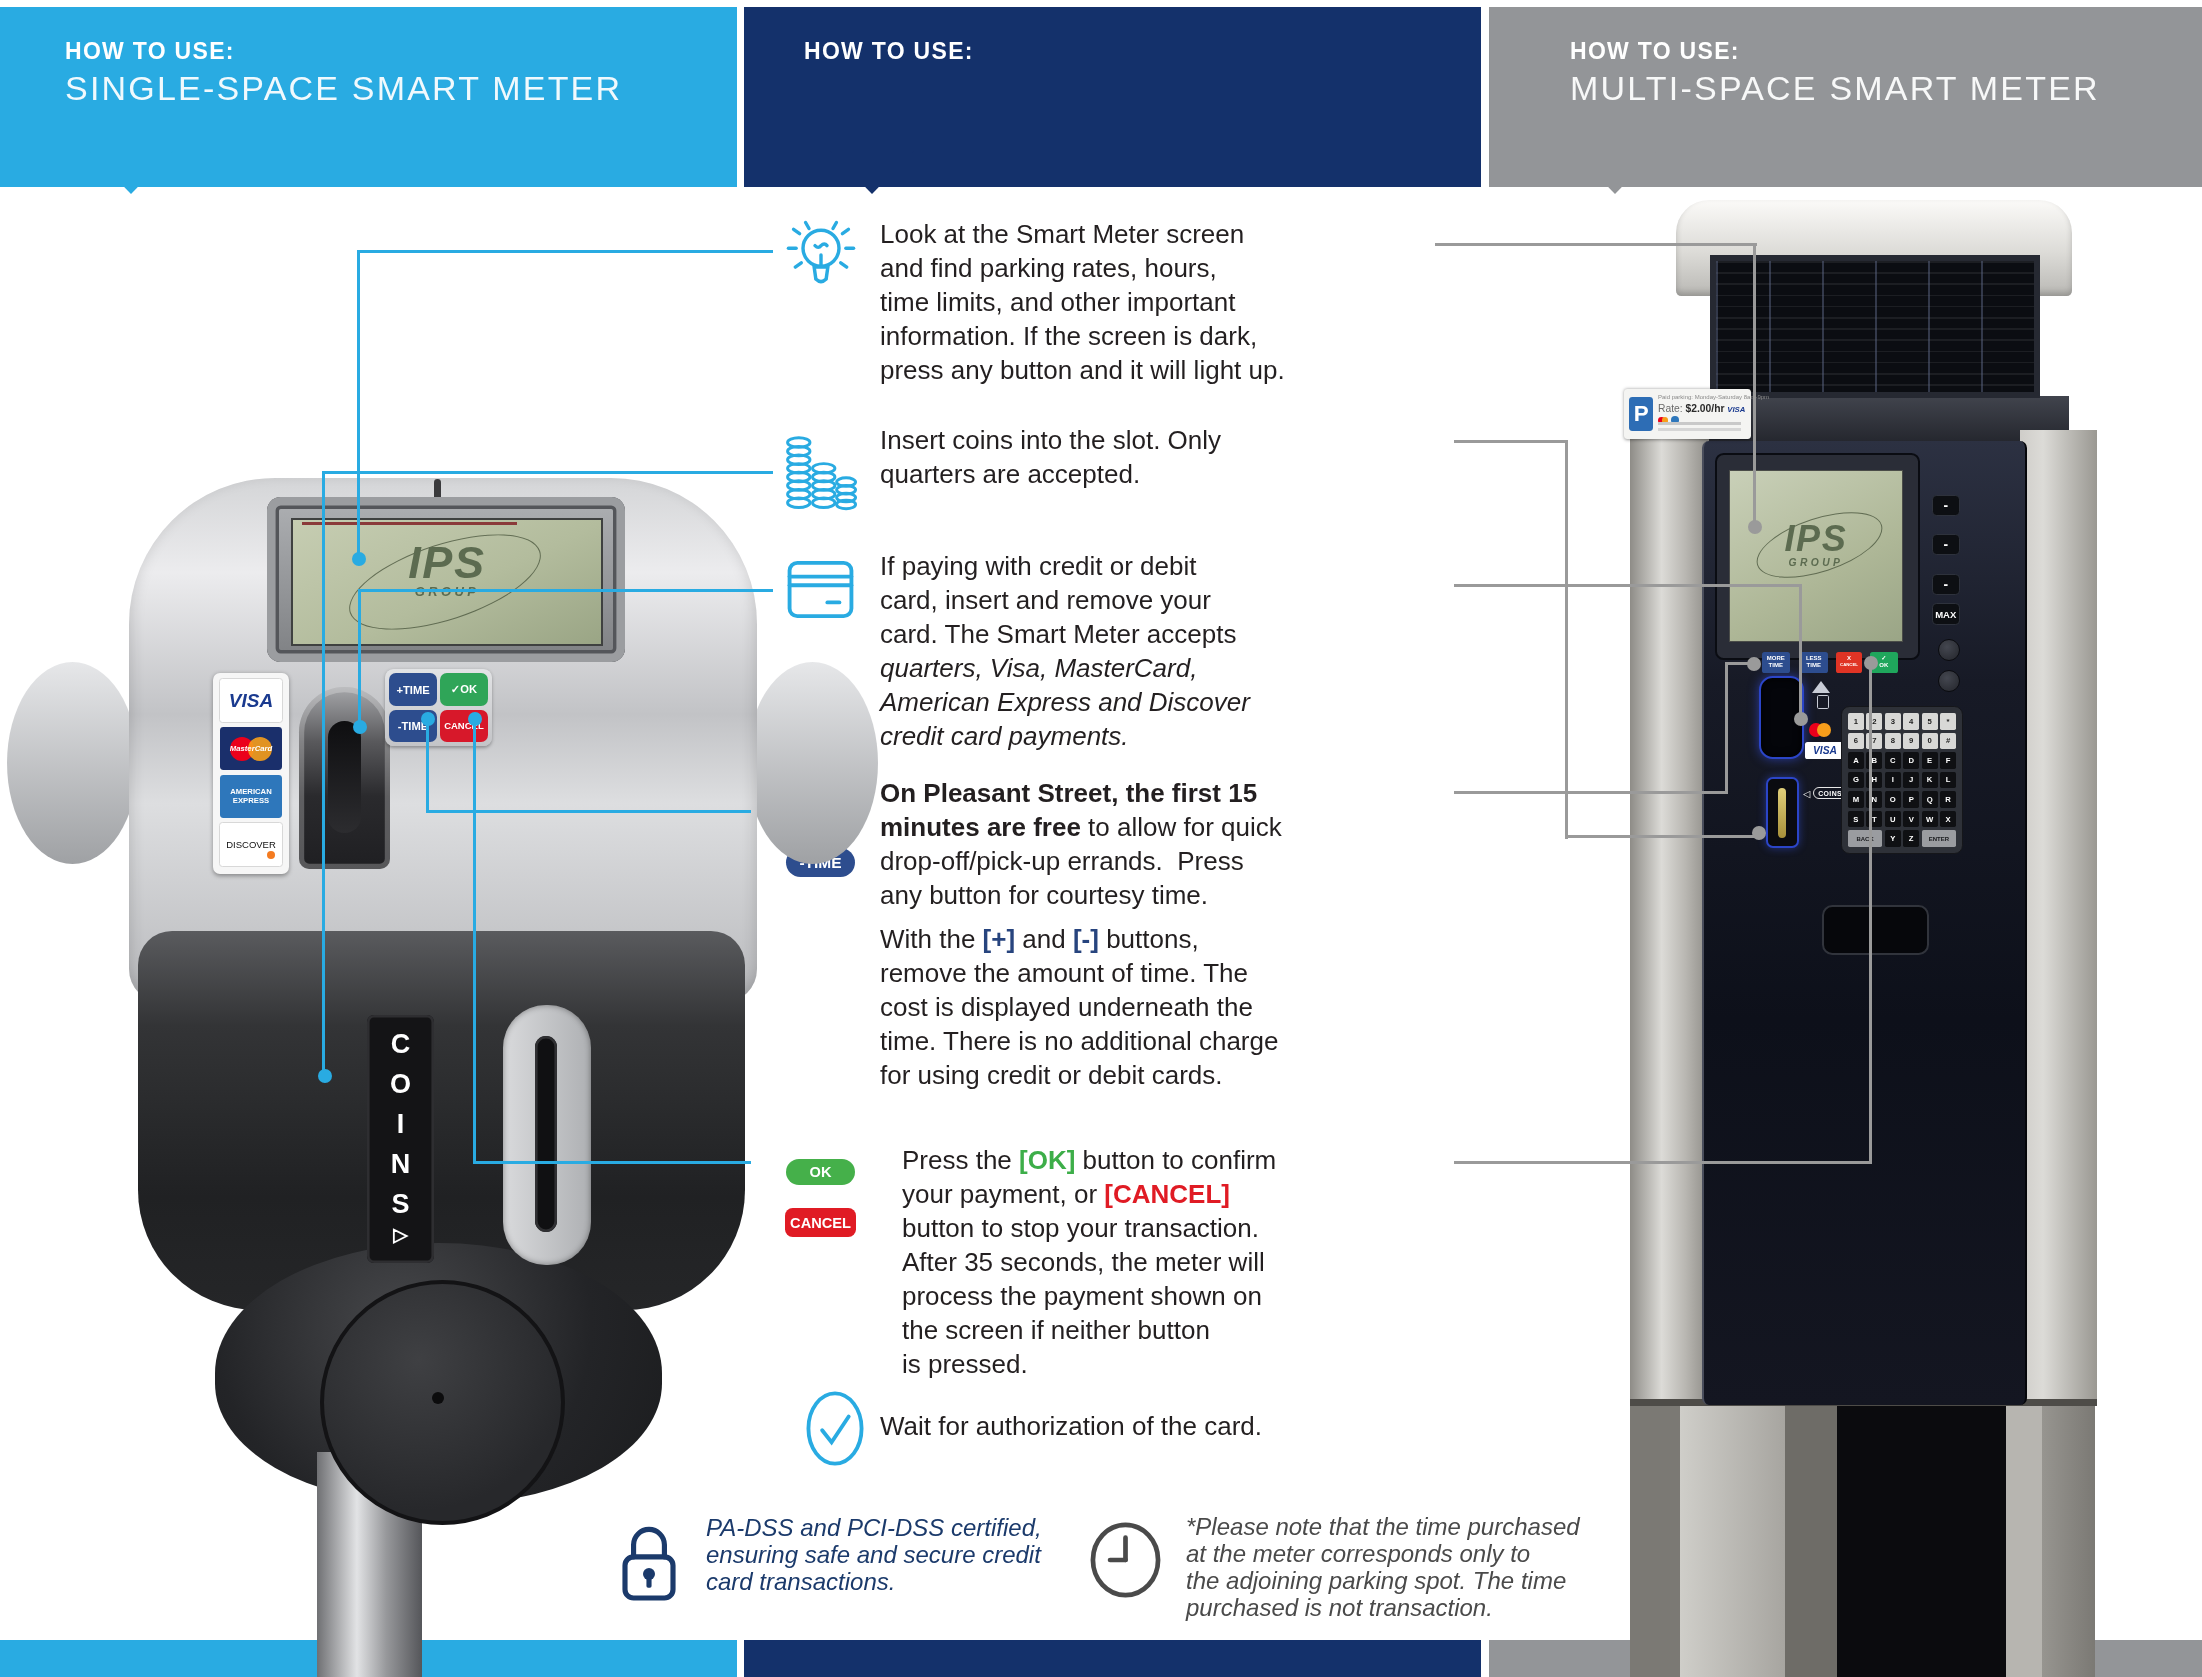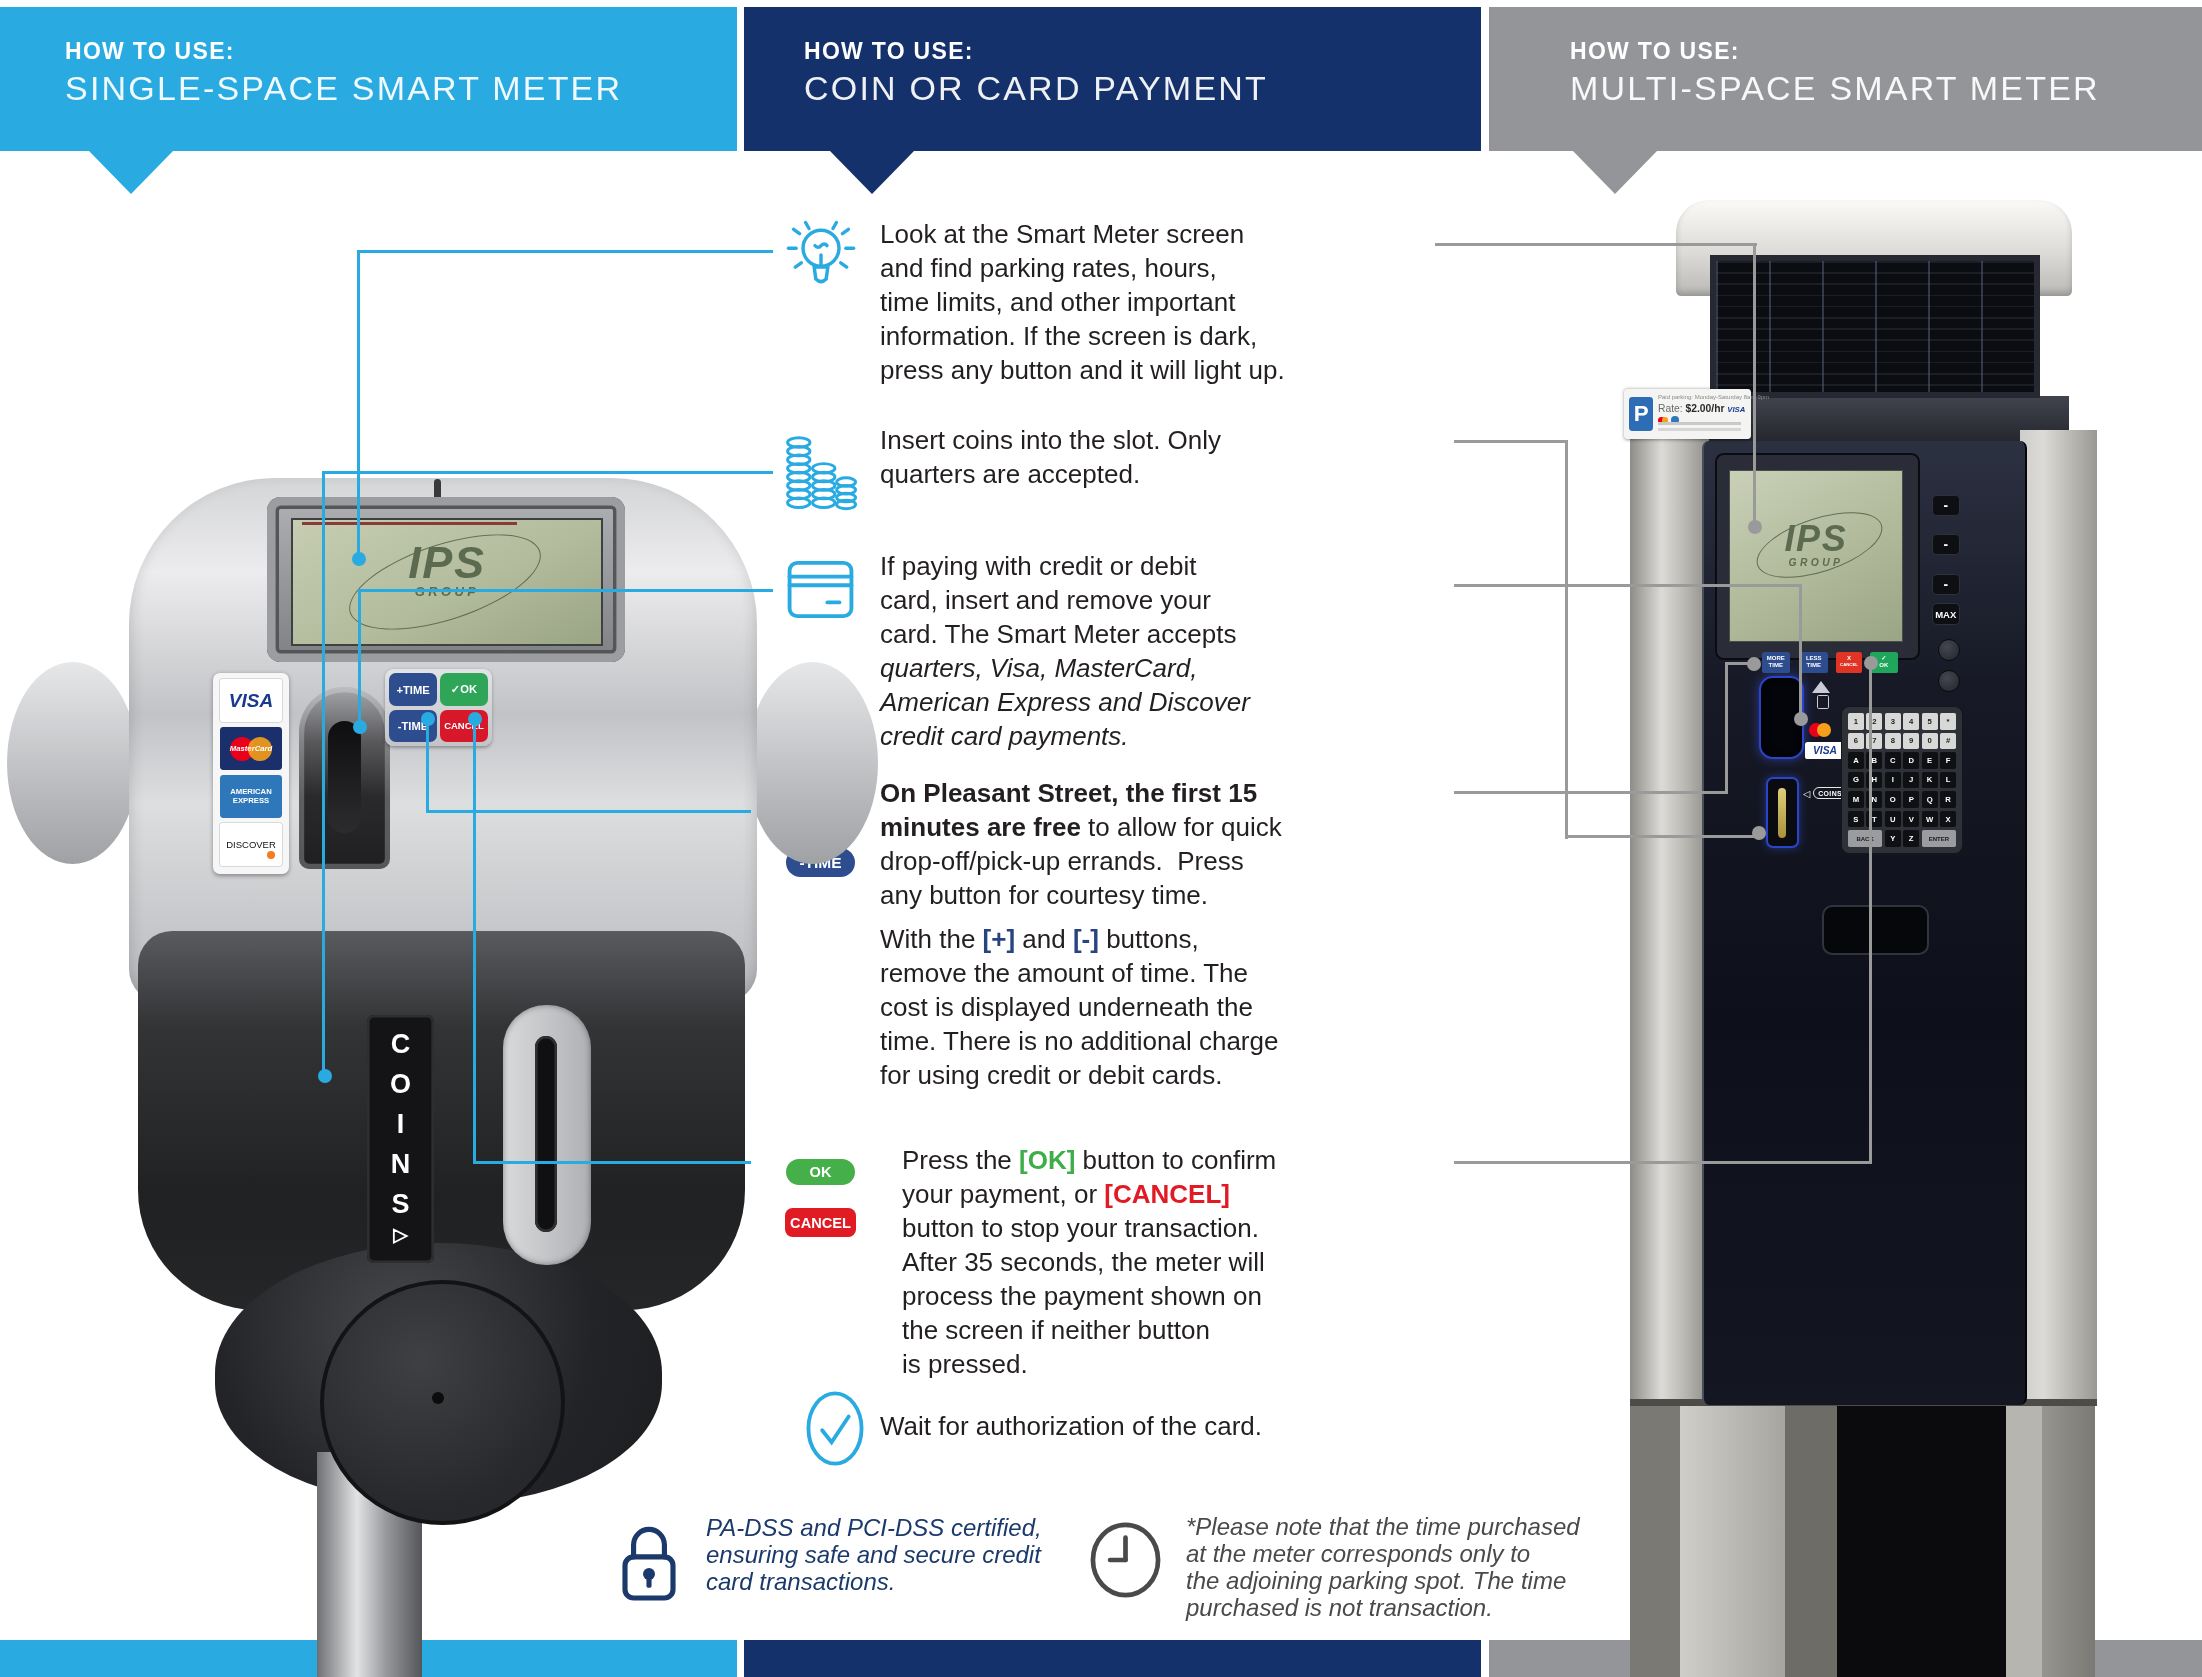--- a/index.html
+++ b/index.html
@@ -1,20 +1,20 @@
 <!DOCTYPE html>
 <html style="font-size:13.8px"><head>
 <meta charset="utf-8">
 <style>
   html,body{margin:0;padding:0;background:#ffffff;}
   .canvas{position:relative;width:2203px;height:1678px;overflow:hidden;background:#ffffff;
           font-family:"Liberation Sans", sans-serif;color:#231f20;}
   .abs{position:absolute;}
   
-  .hdr{position:absolute;top:6.9px;height:144px;}
+  .hdr{position:absolute;top:6.9px;height:180px;}
   .hdr-prefix{position:absolute;top:31px;font-size:23px;font-weight:700;letter-spacing:1.3px;color:#ffffff;}
   .hdr-title{position:absolute;top:62px;font-size:34px;font-weight:300;letter-spacing:2.2px;color:rgba(255,255,255,.93);}
   .tail{position:absolute;top:151px;width:0;height:0;border-left:42px solid transparent;border-right:42px solid transparent;}
   
   .hl,.vl{position:absolute;}
   .hl{height:3.4px;} .vl{width:3.4px;}
   .blue{background:#29abe2;} .grayline{background:#9a9a9a;}
   .dot{position:absolute;width:13.8px;height:13.8px;border-radius:50%;}
   .dot.blue{background:#29abe2;} .dot.grayline{background:#9a9a9a;}
   
@@ -107,21 +107,20 @@
 <body>
 
 <div class="canvas">
 
   <div class="hdr" style="left:0;width:737px;background:#29abe2;">
     <div class="hdr-prefix" style="left:65px;">HOW TO USE:</div>
     <div class="hdr-title" style="left:65px;">SINGLE-SPACE SMART METER</div>
   </div>
   <div class="hdr" style="left:744px;width:737px;background:#14316b;">
     <div class="hdr-prefix" style="left:60px;">HOW TO USE:</div>
-    <div class="hdr-title" style="left:60px;">COIN OR CARD PAYMENT</div>
   </div>
   <div class="hdr" style="left:1489px;width:713px;background:#939598;">
     <div class="hdr-prefix" style="left:81px;">HOW TO USE:</div>
     <div class="hdr-title" style="left:81px;">MULTI-SPACE SMART METER</div>
   </div>
   <div class="tail" style="left:89px;border-top:43px solid #29abe2;"></div>
   <div class="tail" style="left:830px;border-top:43px solid #14316b;"></div>
   <div class="tail" style="left:1573px;border-top:43px solid #939598;"></div>
 
   <div class="meter-wing" style="left:6.9px;"></div>

